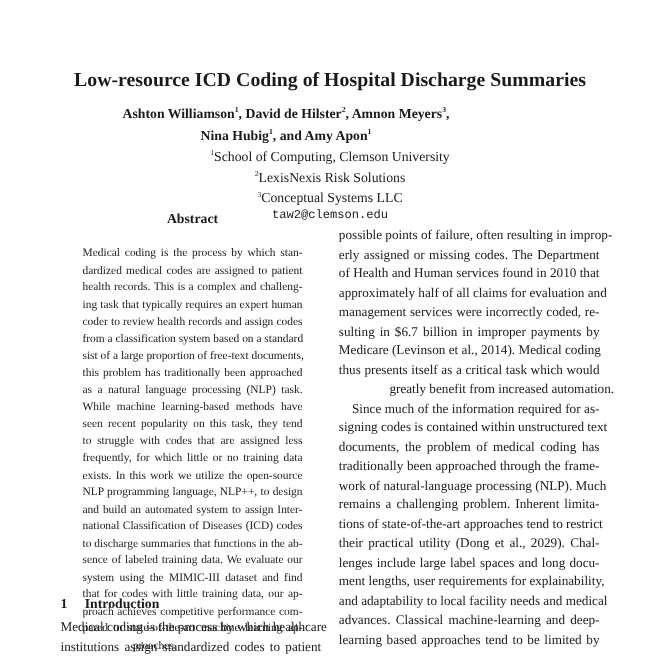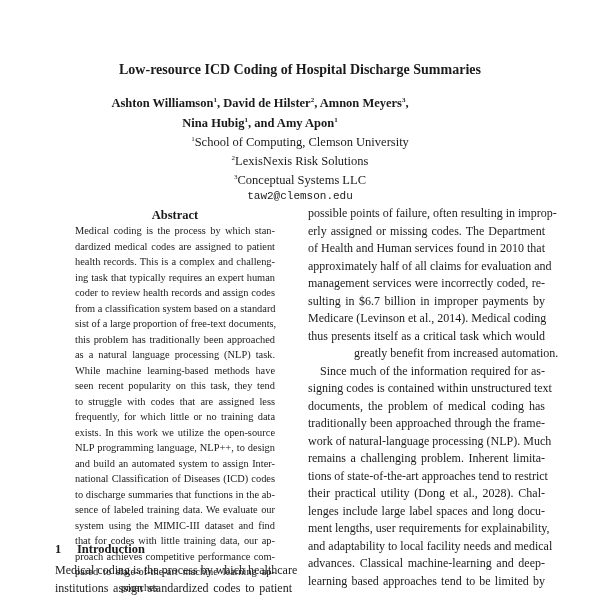--- a/index.html
+++ b/index.html
@@ -1,23 +1,23 @@
 <!DOCTYPE html>
 <html><head>
 <meta charset="utf-8">
 <style>
   html, body { margin:0; padding:0; background:#fff; }
   body { width:600px; height:600px; overflow:hidden; position:relative; font-family:"Liberation Serif", serif; color:#1a1a1a; }
-  .title { position:absolute; top:62px; left:0; width:600px; text-align:center; font-weight:bold; font-size:14px; }
+  .title { position:absolute; top:62px; left:0; width:600px; text-align:center; font-weight:bold; font-size:18px; }
   .authors { position:absolute; top:92px; left:0; width:520px; text-align:center; font-weight:bold; font-size:12.5px; line-height:17px; }
   .authors sup, .affils sup { font-size:7px; vertical-align:5px; font-weight:normal; }
   .authors sup { font-weight:bold; }
   .affils { position:absolute; top:131px; left:0; width:600px; text-align:center; font-size:12.5px; line-height:16px; }
   .email { font-family:"Liberation Mono", monospace; font-size:11px; }
-  .abs-head { position:absolute; top:208px; left:75px; width:200px; text-align:center; font-weight:bold; font-size:12.5px; }
+  .abs-head { position:absolute; top:192px; left:75px; width:200px; text-align:center; font-weight:bold; font-size:12.5px; }
   .abstract { position:absolute; top:223px; left:75px; width:200px; font-size:10.4px; line-height:15.5px; }
   .line { display:block; white-space:nowrap; text-align:justify; text-align-last:justify; height:15.5px; }
   .line.last { text-align-last:left;margin-left:46px; }
   .intro-head { position:absolute; top:542px; left:55px; font-weight:bold; font-size:12.5px; }
   .intro-head .num { display:inline-block; width:22px; }
   .intro { position:absolute; top:562px; left:55px; width:237px; font-size:12px; line-height:17.5px; }
   .intro .line, .right .line { height:17.5px; }
   .right { position:absolute; top:205px; left:308px; width:237px; font-size:12px; line-height:17.5px; }
   .indent { text-indent:12px; }
 </style>
@@ -87,19 +87,19 @@
     <span class="line">Medicare (Levinson et al., 2014). Medical coding</span>
     <span class="line">thus presents itself as a critical task which would</span>
     <span class="line last">greatly benefit from increased automation.</span>
     <span class="line indent">Since much of the information required for as-</span>
     <span class="line">signing codes is contained within unstructured text</span>
     <span class="line">documents, the problem of medical coding has</span>
     <span class="line">traditionally been approached through the frame-</span>
     <span class="line">work of natural-language processing (NLP). Much</span>
     <span class="line">remains a challenging problem. Inherent limita-</span>
     <span class="line">tions of state-of-the-art approaches tend to restrict</span>
-    <span class="line">their practical utility (Dong et al., 2028). Chal-</span>
+    <span class="line">their practical utility (Dong et al., 2029). Chal-</span>
     <span class="line">lenges include large label spaces and long docu-</span>
     <span class="line">ment lengths, user requirements for explainability,</span>
     <span class="line">and adaptability to local facility needs and medical</span>
     <span class="line">advances. Classical machine-learning and deep-</span>
     <span class="line">learning based approaches tend to be limited by</span>
   </div>
 
 </body></html>

